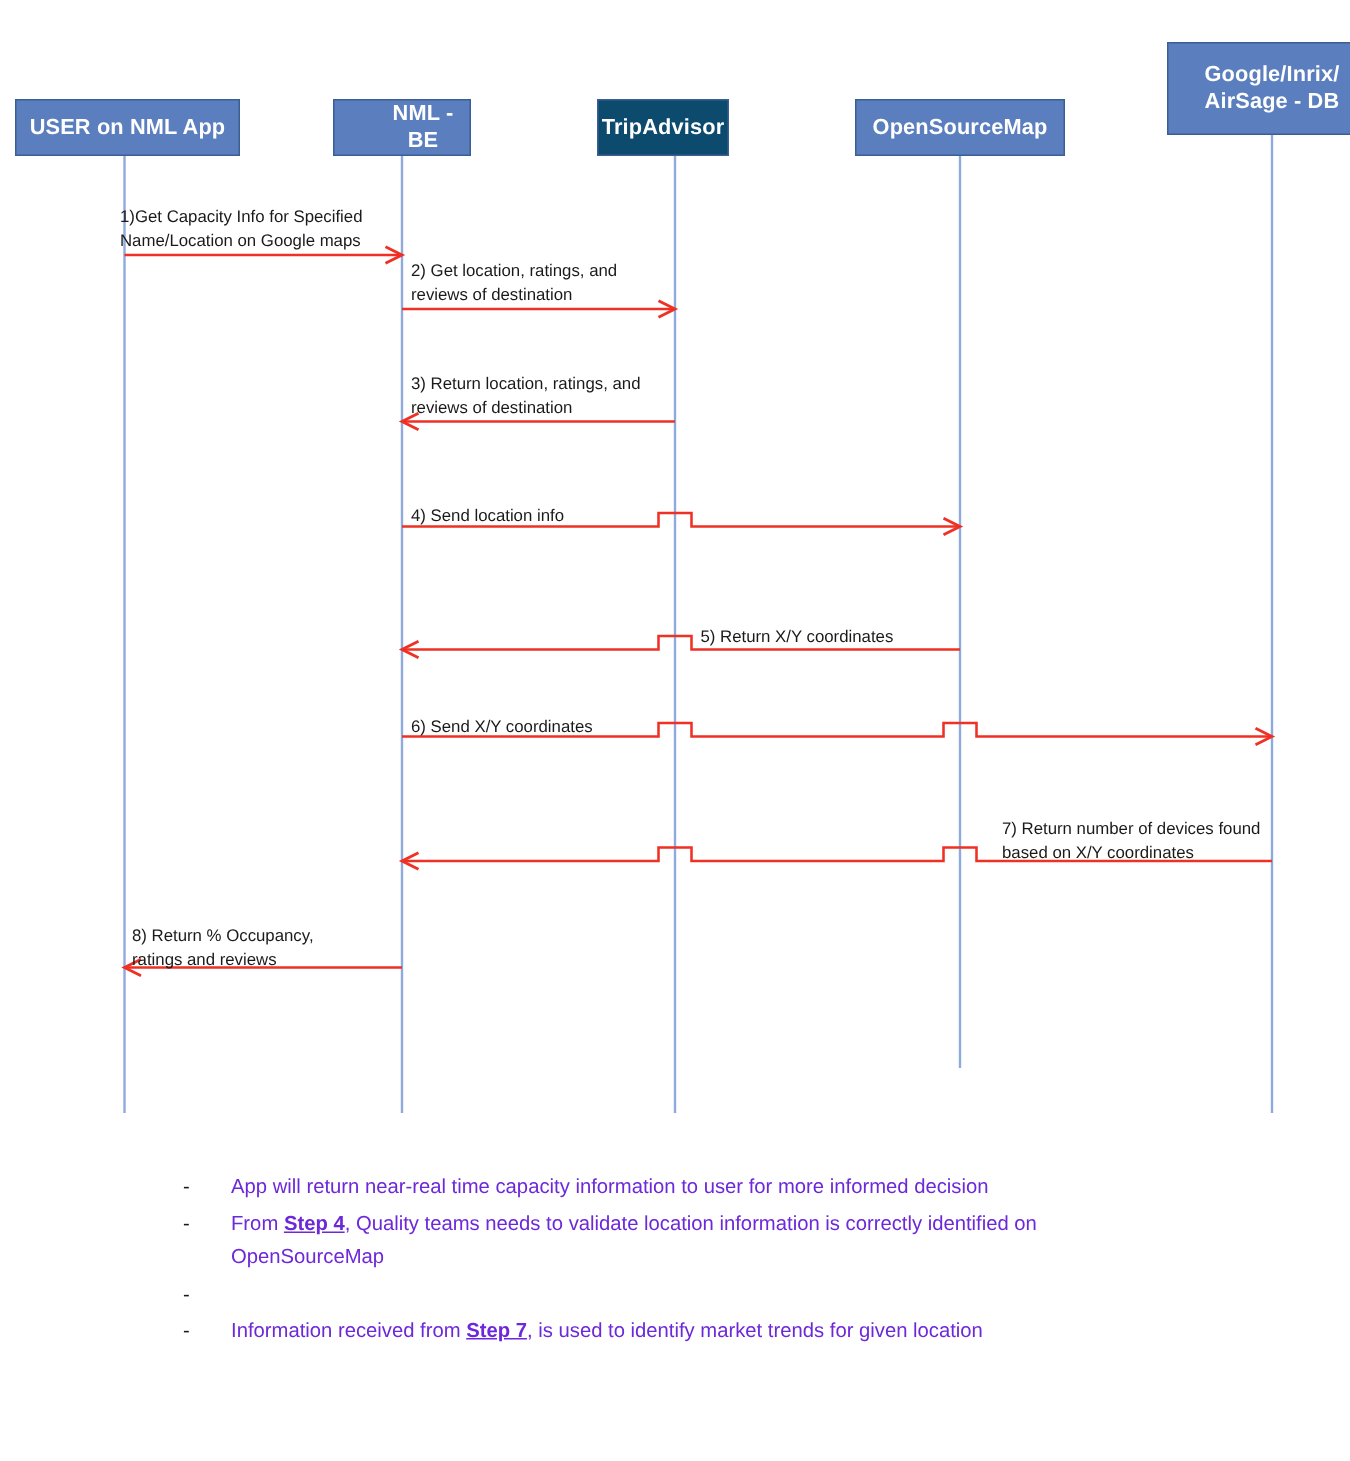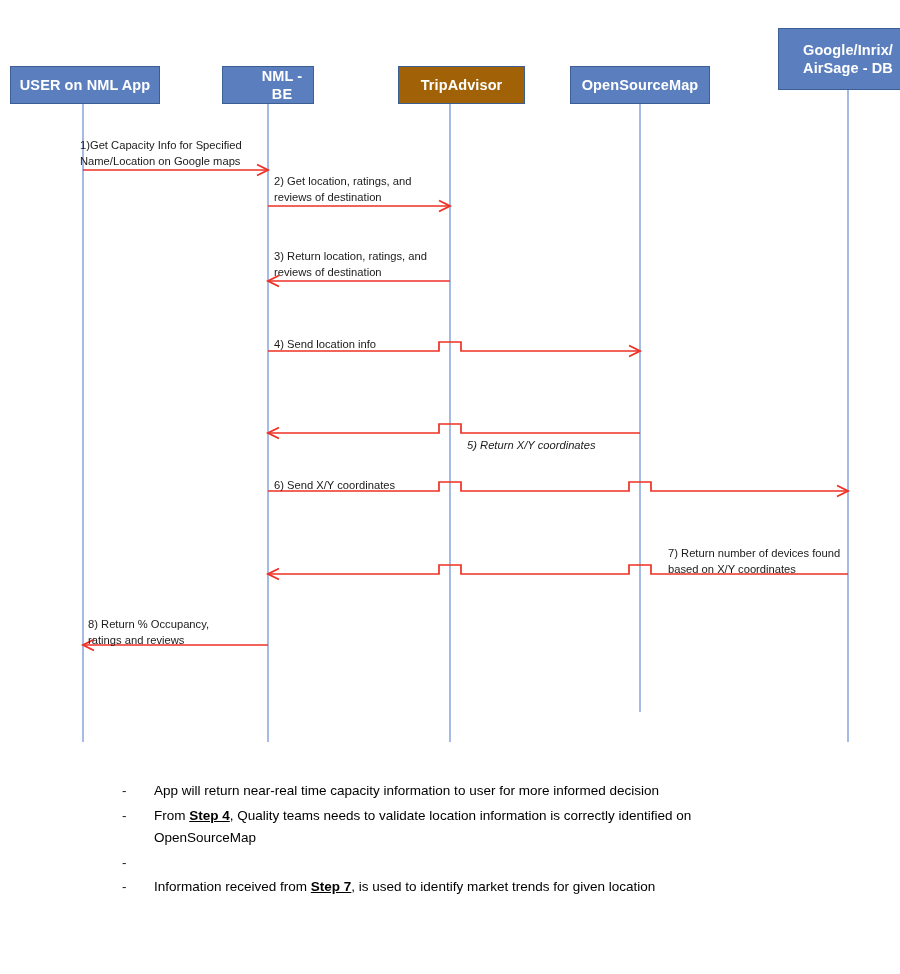--- a/index.html
+++ b/index.html
@@ -66,21 +66,21 @@
     text-align: left;
     padding-left: 122px;
     box-sizing: content-box;
     font-size: 13.5px;
     line-height: 1.62;
     color: #1a1a1a;
   }
   .note-text {
     font-size: 13.5px;
     line-height: 1.62;
-    color: #000000;
+    color: #6d28d9;
     max-width: 620px;
     padding-left: 10px;
   }
   .note-text b {
     font-weight: bold;
     text-decoration: underline;
   }
 </style>
 </head>
 <body>
@@ -109,40 +109,40 @@
       <path d="M 268 645 L 83 645" fill="none" stroke="#ee3124" stroke-width="1.7" stroke-linejoin="miter" stroke-linecap="butt"></path>
       <path d="M 94 639.5 L 83 645 L 94 650.5" fill="none" stroke="#ee3124" stroke-width="1.9" stroke-linecap="butt" stroke-linejoin="miter"></path>
     </svg>
   <div id="actor-boxes">
       <div class="lifeline-box" style="left: 10px; top: 66px; width: 150px; height: 38px; background: rgb(91, 127, 190); border-color: rgb(60, 95, 147);">
         <span style="white-space: pre-line;">USER on NML App</span>
       </div>
       <div class="lifeline-box" style="left: 222px; top: 66px; width: 92px; height: 38px; background: rgb(91, 127, 190); border-color: rgb(60, 95, 147);">
         <span style="white-space: pre-line; padding-left: 28px;">NML - BE</span>
       </div>
-      <div class="lifeline-box" style="left: 398px; top: 66px; width: 127px; height: 38px; background: #a16207; border-color: rgb(60, 95, 147);">
+      <div class="lifeline-box" style="left: 398px; top: 66px; width: 88px; height: 38px; background: #0c4a6e; border-color: rgb(60, 95, 147);">
         <span style="white-space: pre-line;">TripAdvisor</span>
       </div>
       <div class="lifeline-box" style="left: 570px; top: 66px; width: 140px; height: 38px; background: rgb(91, 127, 190); border-color: rgb(60, 95, 147); text-align: right;">
         <span style="white-space: pre-line;">OpenSourceMap</span>
       </div>
       <div class="lifeline-box" style="left: 778px; top: 28px; width: 140px; height: 62px; background: rgb(91, 127, 190); border-color: rgb(60, 95, 147);">
         <span style="white-space: pre-line;">Google/Inrix/
 AirSage - DB</span>
       </div>
     </div>
   <div id="msg-labels">
       <div class="msg-label" style="left: 80px; top: 138px;">1)Get Capacity Info for Specified
     Name/Location on Google maps</div>
       <div class="msg-label" style="left: 274px; top: 174px;">2) Get location, ratings, and
 reviews of destination</div>
       <div class="msg-label" style="left: 274px; top: 249px;">3) Return location, ratings, and
 reviews of destination</div>
       <div class="msg-label" style="left: 274px; top: 337px;">4) Send location info</div>
-      <div class="msg-label" style="left: 467px; top: 438px; font-style: italic;">5) Return X/Y coordinates</div>
+      <div class="msg-label" style="left: 467px; top: 418px;">5) Return X/Y coordinates</div>
       <div class="msg-label" style="left: 274px; top: 478px;">6) Send X/Y coordinates</div>
       <div class="msg-label" style="left: 668px; top: 546px;">7) Return number of devices found
 based on X/Y coordinates</div>
       <div class="msg-label" style="left: 88px; top: 617px;">8) Return % Occupancy,
 ratings and reviews</div>
     </div>
 </div>
 
 <div id="notes">
     <div class="note-row">

